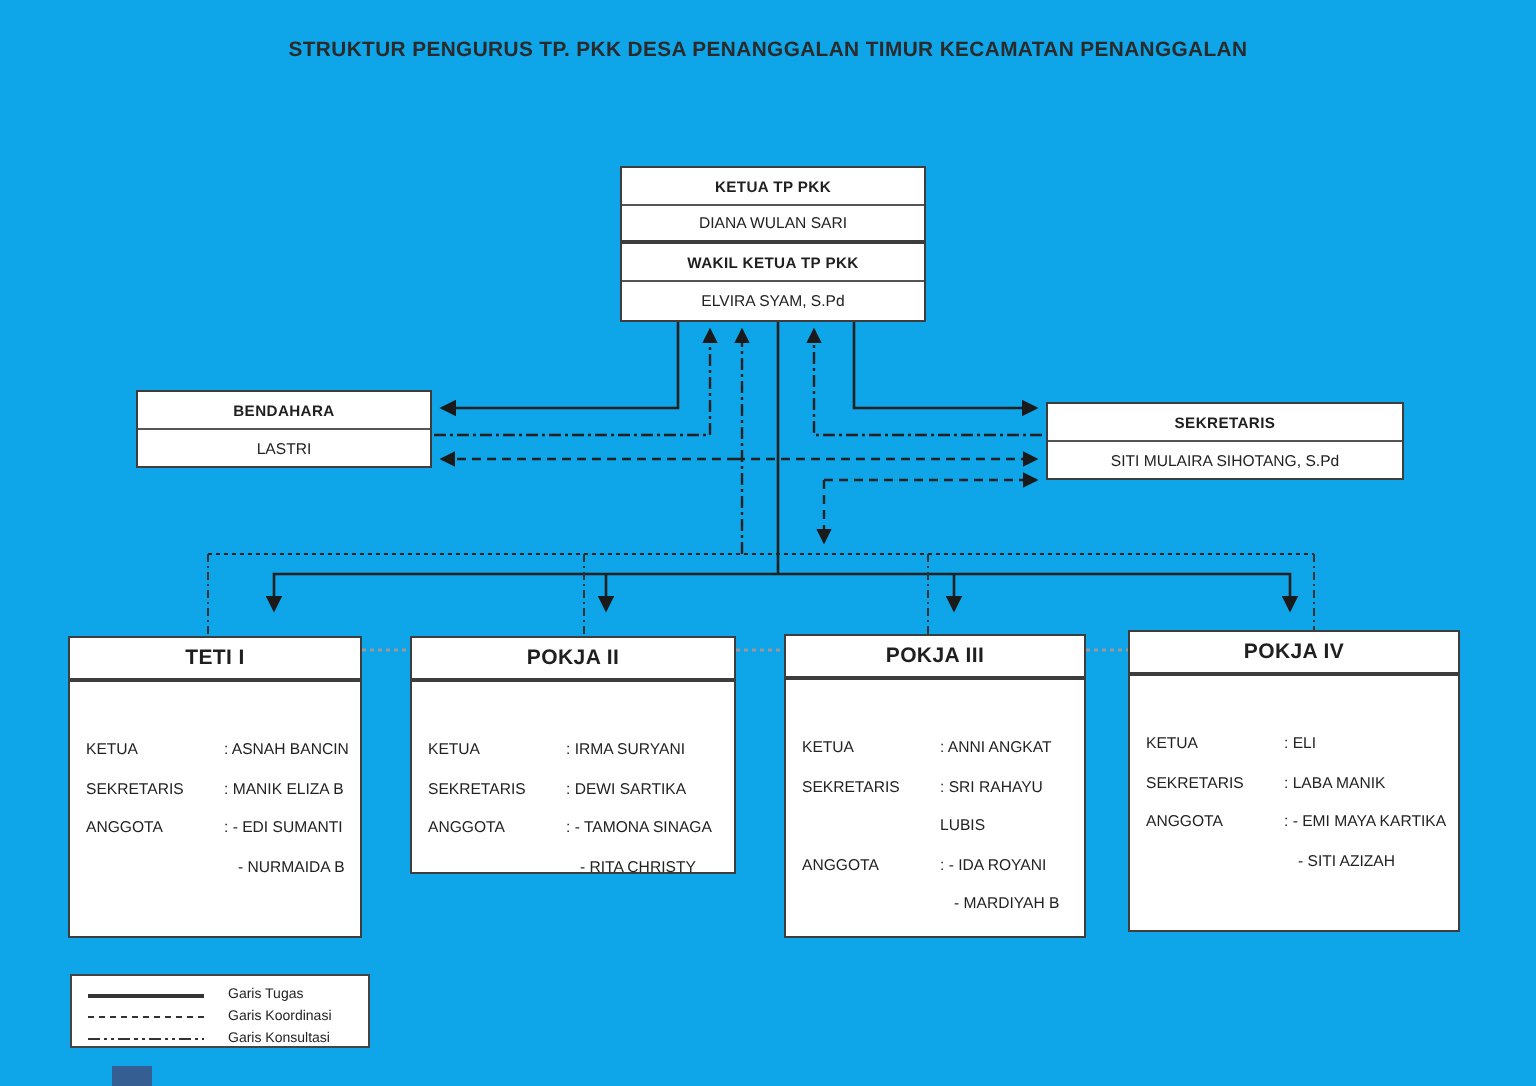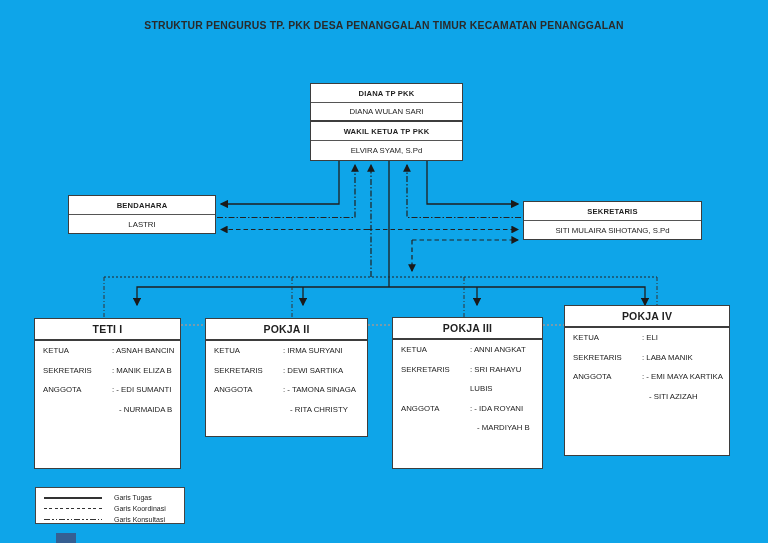--- a/index.html
+++ b/index.html
@@ -25,29 +25,29 @@
   #bendahara{left:68px;top:195px;width:148px;height:39px;}
   #bendahara .row{height:19px;}
   #sekretaris{left:523px;top:201px;width:179px;height:39px;}
   #sekretaris .row{height:19px;}
   .dv{border-bottom:1.4px solid #555;}
 
   
   .pokja{position:absolute;background:#fff;border:1.6px solid #3d3d3d;box-sizing:border-box;}
   .pokja .ttl{height:20px;display:flex;align-items:center;justify-content:center;
               font-weight:bold;font-size:10.5px;border-bottom:2px solid #3d3d3d;letter-spacing:.2px;}
-  .pokja .body{padding:0 4px 0 8px;}
+  .pokja .body{padding:24px 4px 0 8px;}
   .prow{display:flex;font-size:7.8px;line-height:19.5px;color:#222;}
   .prow .lbl{flex:0 0 69px;}
   .prow .val{flex:1;}
   .prow .val.cont{padding-left:7px;}
   #pokja1{left:34px;top:318px;width:147px;height:151px;}
   #pokja2{left:205px;top:318px;width:163px;height:119px;}
   #pokja3{left:392px;top:317px;width:151px;height:152px;}
-  #pokja4{left:564px;top:305px;width:166px;height:151px;}
+  #pokja4{left:564px;top:315px;width:166px;height:151px;}
 
   
   #legend{left:35px;top:487px;width:150px;height:37px;border:1.3px solid #444;}
   .lrow{display:flex;align-items:center;height:11px;padding:0 0 0 8px;}
   .lline{width:58px;margin-right:12px;}
   .l-solid{height:2px;background:#333;}
   .l-dash{height:1.6px;background:repeating-linear-gradient(90deg,#333 0 3px,transparent 3px 5.5px);}
   .l-dashdot{height:1.6px;background:repeating-linear-gradient(90deg,#333 0 6px,transparent 6px 8px,#333 8px 9.6px,transparent 9.6px 11.6px,#333 11.6px 13.2px,transparent 13.2px 15.2px);}
   .ltxt{font-size:7px;color:#222;line-height:11px;}
 
@@ -91,21 +91,21 @@
     <path d="M181,325 L205,325" fill="none" stroke="#999" stroke-width="1.4" stroke-dasharray="2,2"></path>
     <path d="M368,325 L392,325" fill="none" stroke="#999" stroke-width="1.4" stroke-dasharray="2,2"></path>
     <path d="M543,325 L564,325" fill="none" stroke="#999" stroke-width="1.4" stroke-dasharray="2,2"></path>
   </svg>
 
   <div class="hdr">
     <div>STRUKTUR PENGURUS TP. PKK DESA PENANGGALAN TIMUR KECAMATAN PENANGGALAN</div>
   </div>
 
   <div class="box" id="ketua">
-    <div class="row t d1">DIANA TP PKK</div>
+    <div class="row t d1">KETUA TP PKK</div>
     <div class="row n d2">DIANA WULAN SARI</div>
     <div class="row t d1">WAKIL KETUA TP PKK</div>
     <div class="row n">ELVIRA SYAM, S.Pd</div>
   </div>
 
   <div class="box" id="bendahara">
     <div class="row t dv">BENDAHARA</div>
     <div class="row n">LASTRI</div>
   </div>
 

